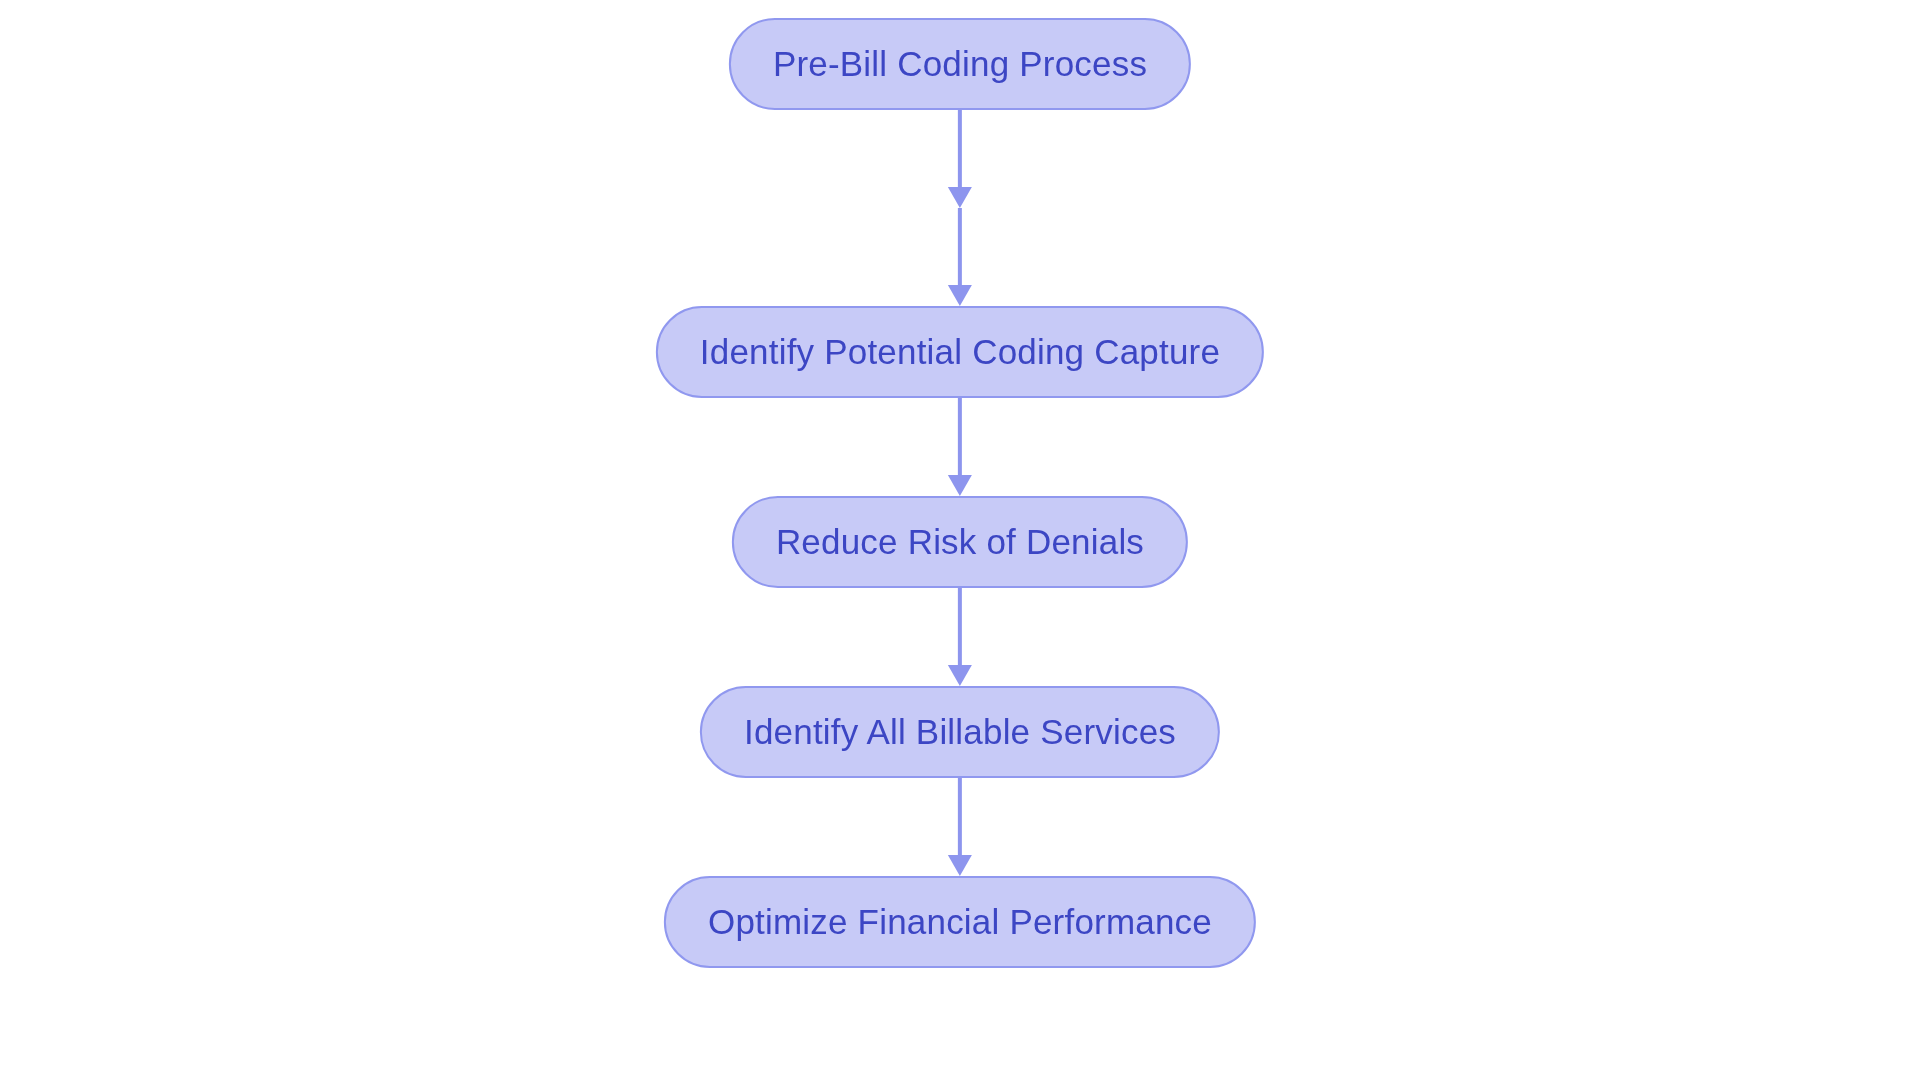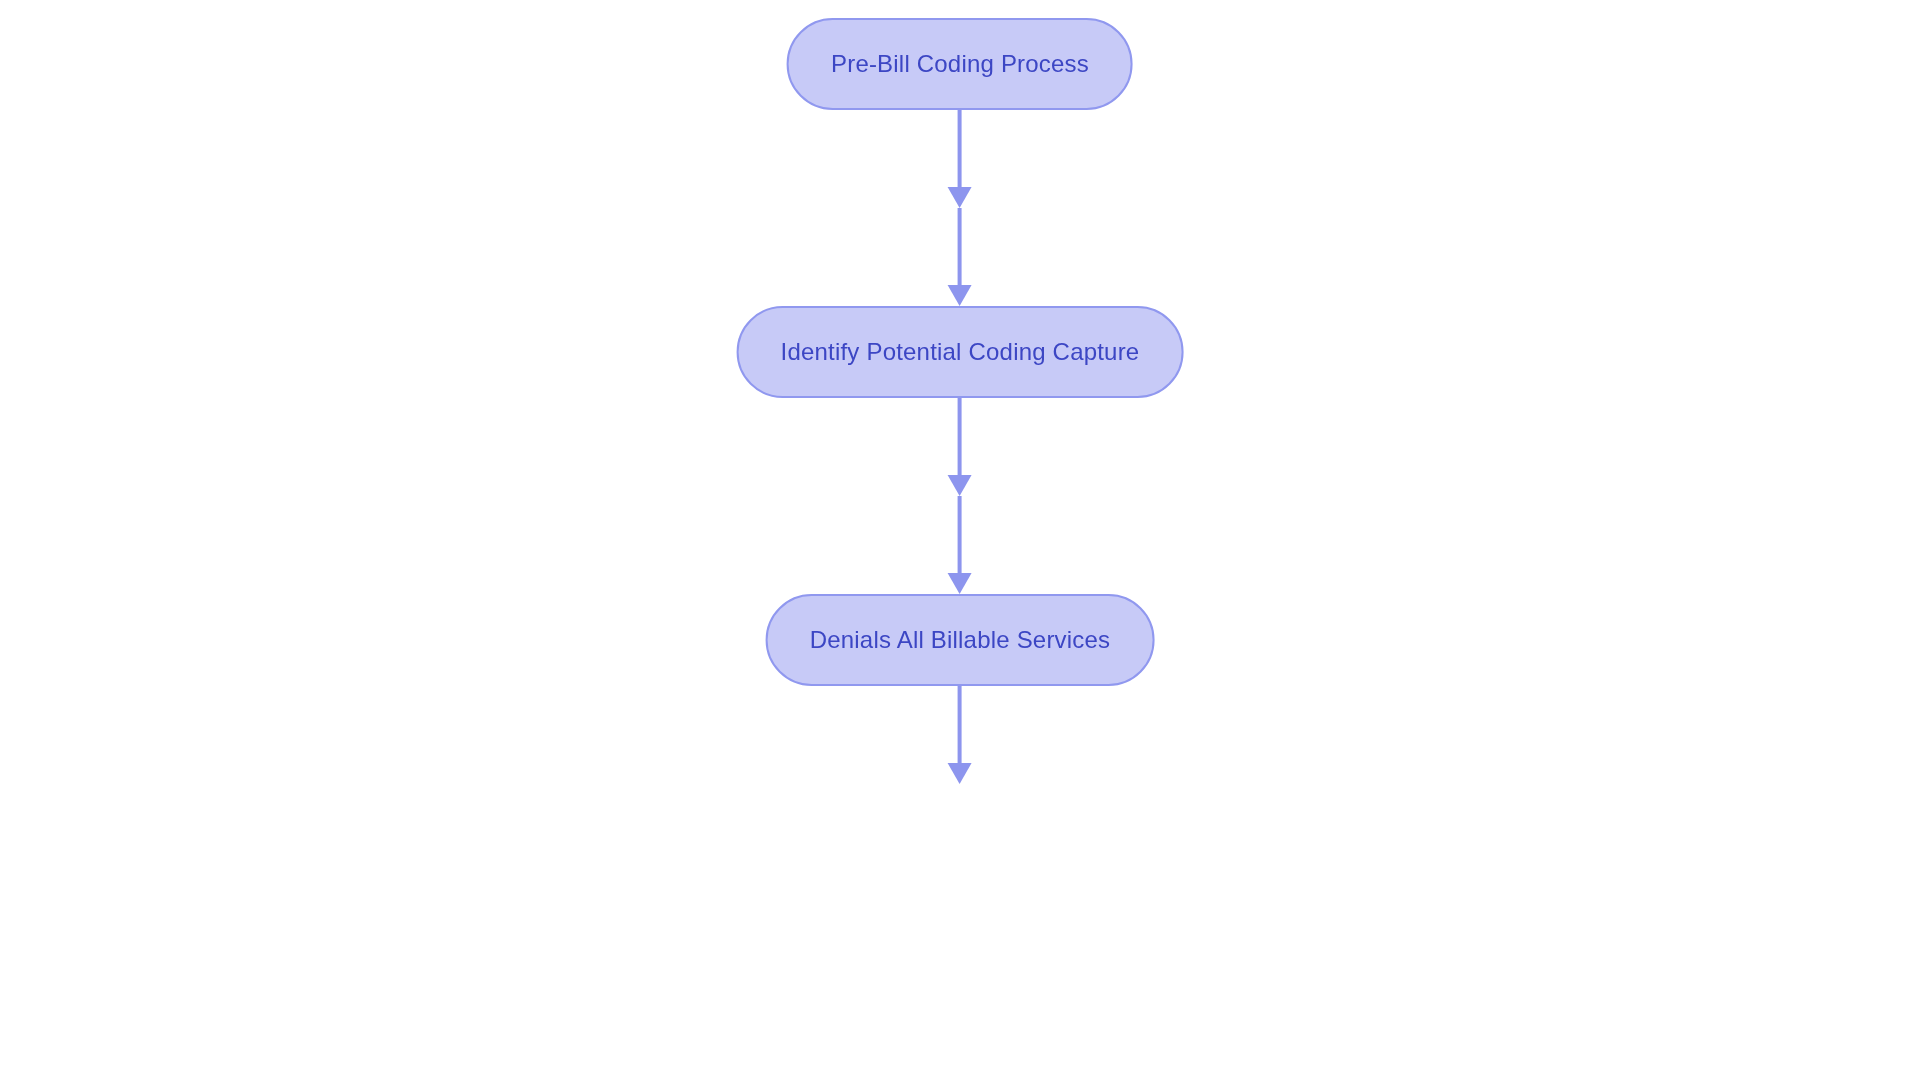--- a/index.html
+++ b/index.html
@@ -39,21 +39,21 @@
     display: flex;
     align-items: center;
     justify-content: center;
     background: var(--node-fill);
     border: 2px solid var(--node-border);
     border-radius: 46px;
     white-space: nowrap;
   }
   .node-label {
     color: var(--node-text);
-    font-size: 24px;
+    font-size: 35px;
     letter-spacing: 0.2px;
   }
   .arrow {
     position: relative;
     width: 26px;
     height: 98px;
     flex: 0 0 auto;
   }
   .arrow-line {
     position: absolute;
@@ -99,30 +99,36 @@
 
     <div class="node">
       <span class="node-label">Identify Potential Coding Capture</span>
     </div>
 
     <div class="arrow">
       <span class="arrow-line"></span>
       <span class="arrow-head"></span>
     </div>
 
+    <div class="node">
+      <span class="node-label">Reduce Risk of Denials</span>
+    </div>
 
     <div class="arrow">
       <span class="arrow-line"></span>
       <span class="arrow-head"></span>
     </div>
 
     <div class="node">
-      <span class="node-label">Denials All Billable Services</span>
+      <span class="node-label">Identify All Billable Services</span>
     </div>
 
     <div class="arrow">
       <span class="arrow-line"></span>
       <span class="arrow-head"></span>
     </div>
 
+    <div class="node">
+      <span class="node-label">Optimize Financial Performance</span>
+    </div>
 
   </div>
 </div>
 
 </body></html>

